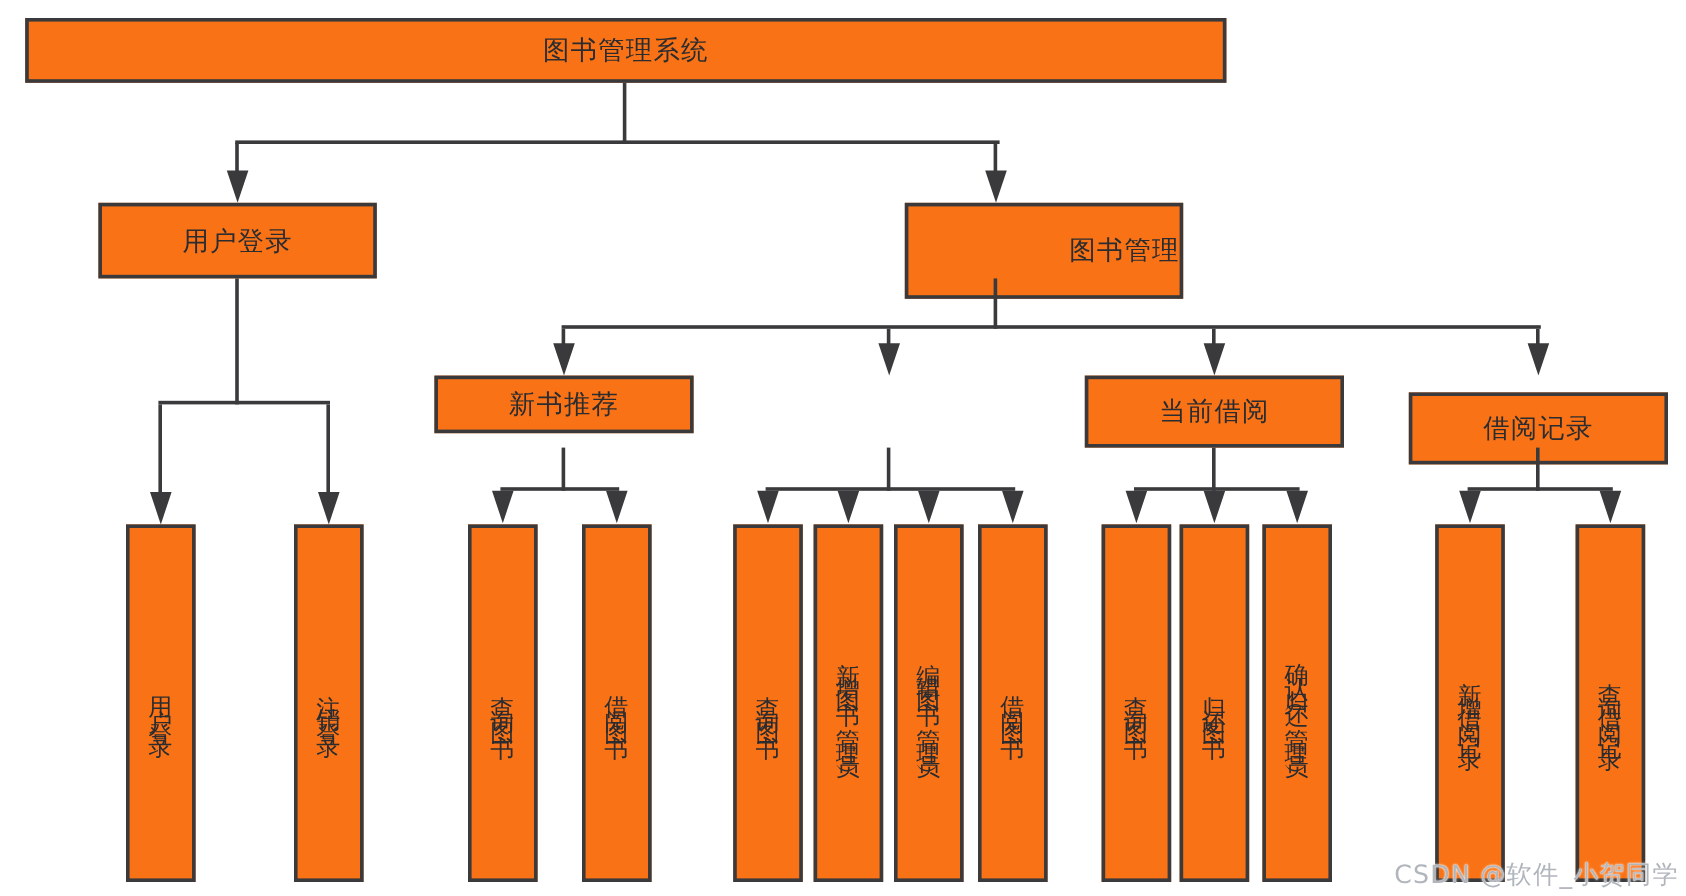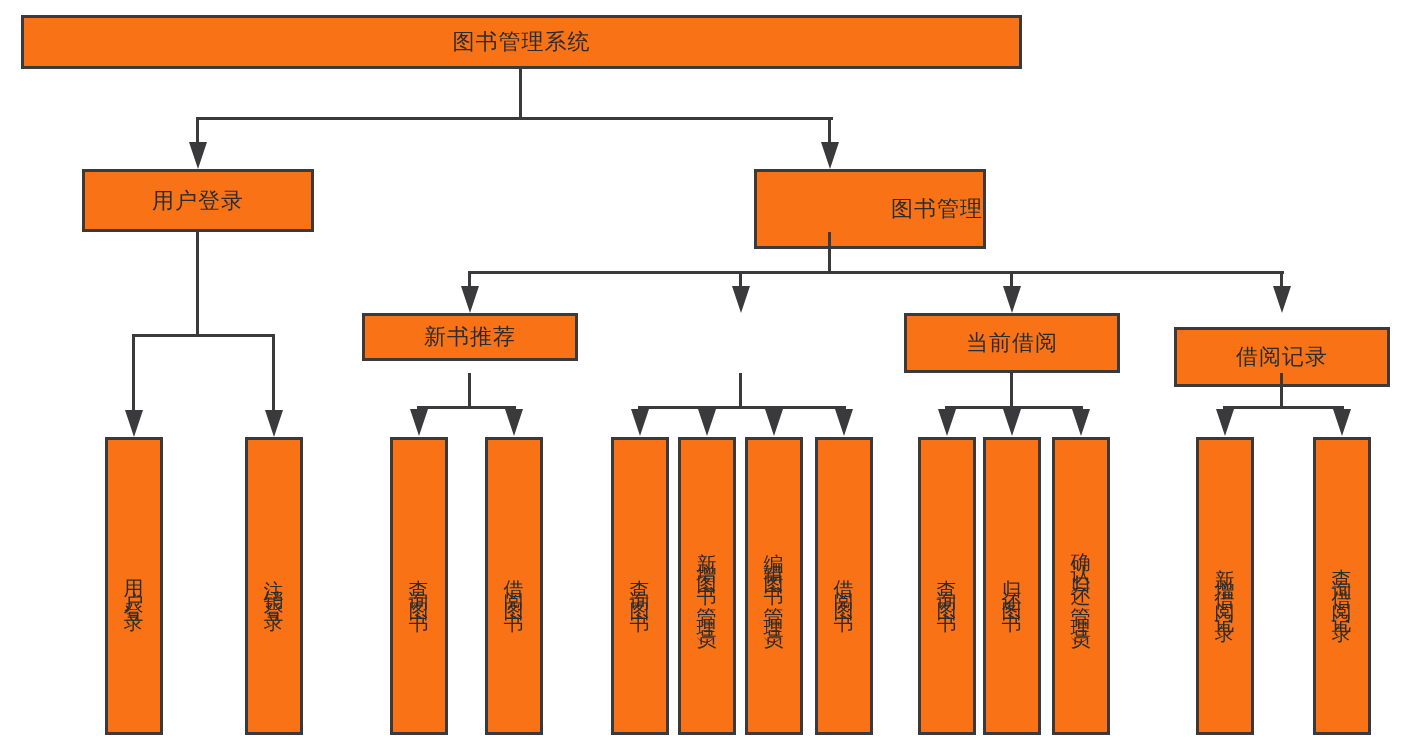--- a/index.html
+++ b/index.html
@@ -118,13 +118,14 @@
   <div class="box v-box" style="left:745px;top:437px;width:58px;height:298px;">编辑图书（管理员）</div>
   <div class="box v-box" style="left:815px;top:437px;width:58px;height:298px;">借阅图书</div>
 
   <div class="box v-box" style="left:918px;top:437px;width:58px;height:298px;">查询图书</div>
   <div class="box v-box" style="left:983px;top:437px;width:58px;height:298px;">归还图书</div>
   <div class="box v-box" style="left:1052px;top:437px;width:58px;height:298px;">确认归还（管理员）</div>
 
   <div class="box v-box" style="left:1196px;top:437px;width:58px;height:298px;">新增借阅记录</div>
   <div class="box v-box" style="left:1313px;top:437px;width:58px;height:298px;">查询借阅记录</div>
 
+  <div class="watermark">CSDN @软件_小贺同学</div>
 </div>
 
 </body></html>

